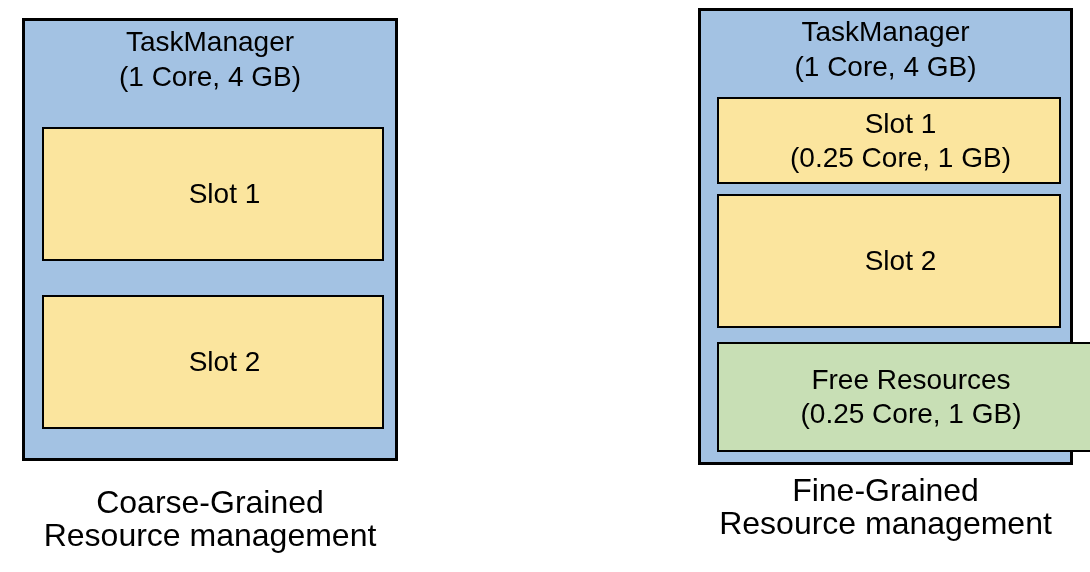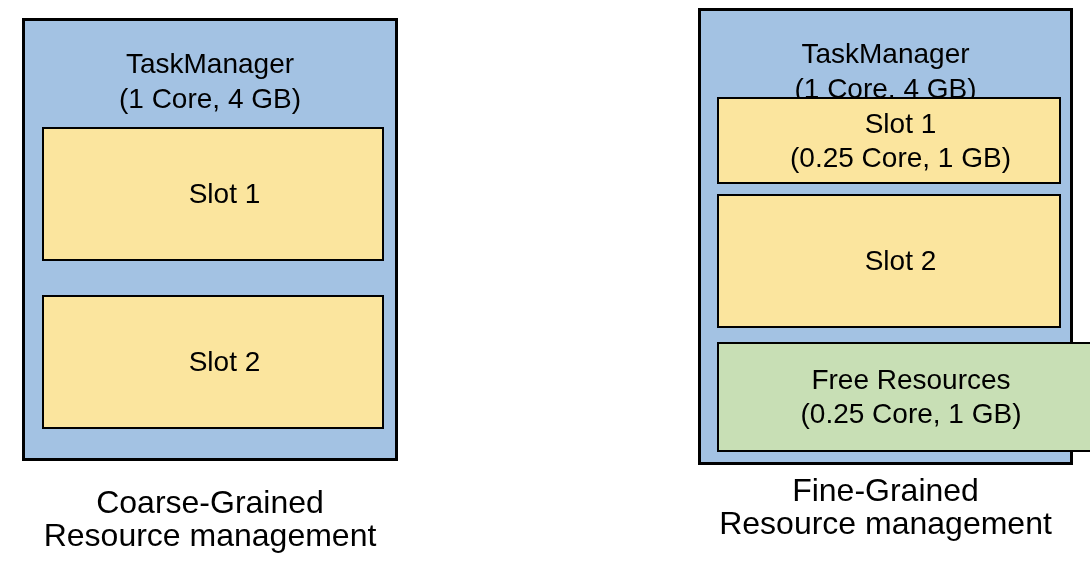--- a/index.html
+++ b/index.html
@@ -22,21 +22,21 @@
     border: 3px solid var(--border-color, #000);
     box-sizing: border-box;
     text-align: center;
   }
   #tm-left  { left: 22px;  top: 18px; width: 376px; height: 443px; }
   #tm-right { left: 698px; top: 8px;  width: 375px; height: 457px; }
 
   .tm-title {
     font-size: 28px;
     line-height: 35px;
-    padding-top: 25px;
+    padding-top: 3px;
   }
   .block {
     position: absolute;
     border: 2px solid var(--border-color, #000);
     box-sizing: border-box;
     display: flex;
     flex-direction: column;
     justify-content: center;
     align-items: center;
     font-size: 28px;

